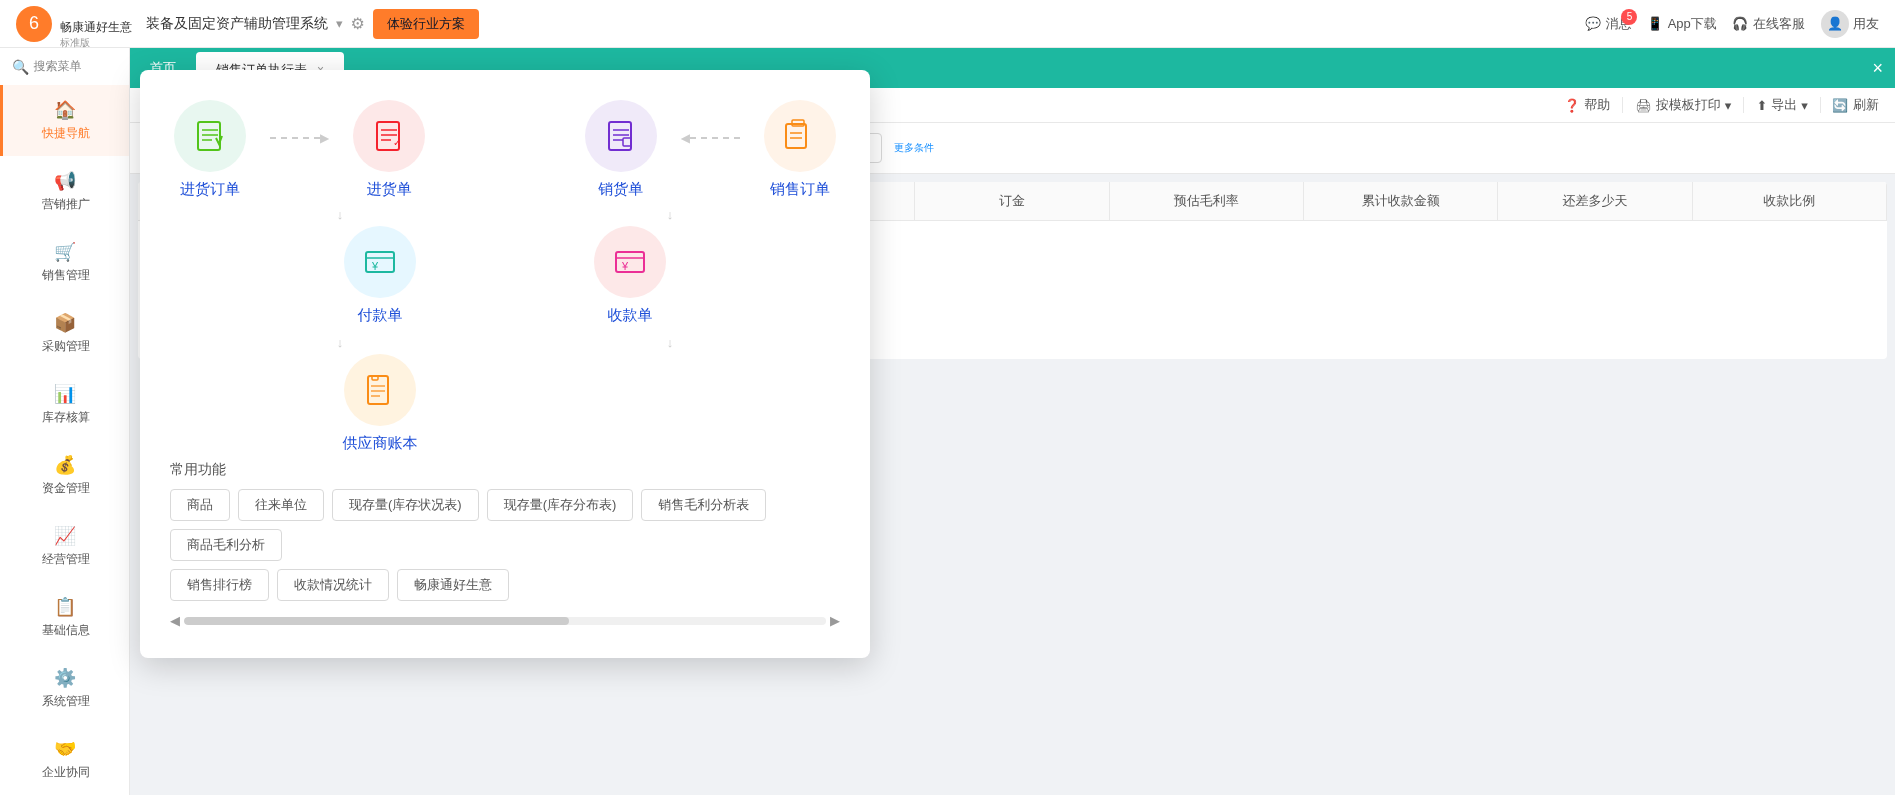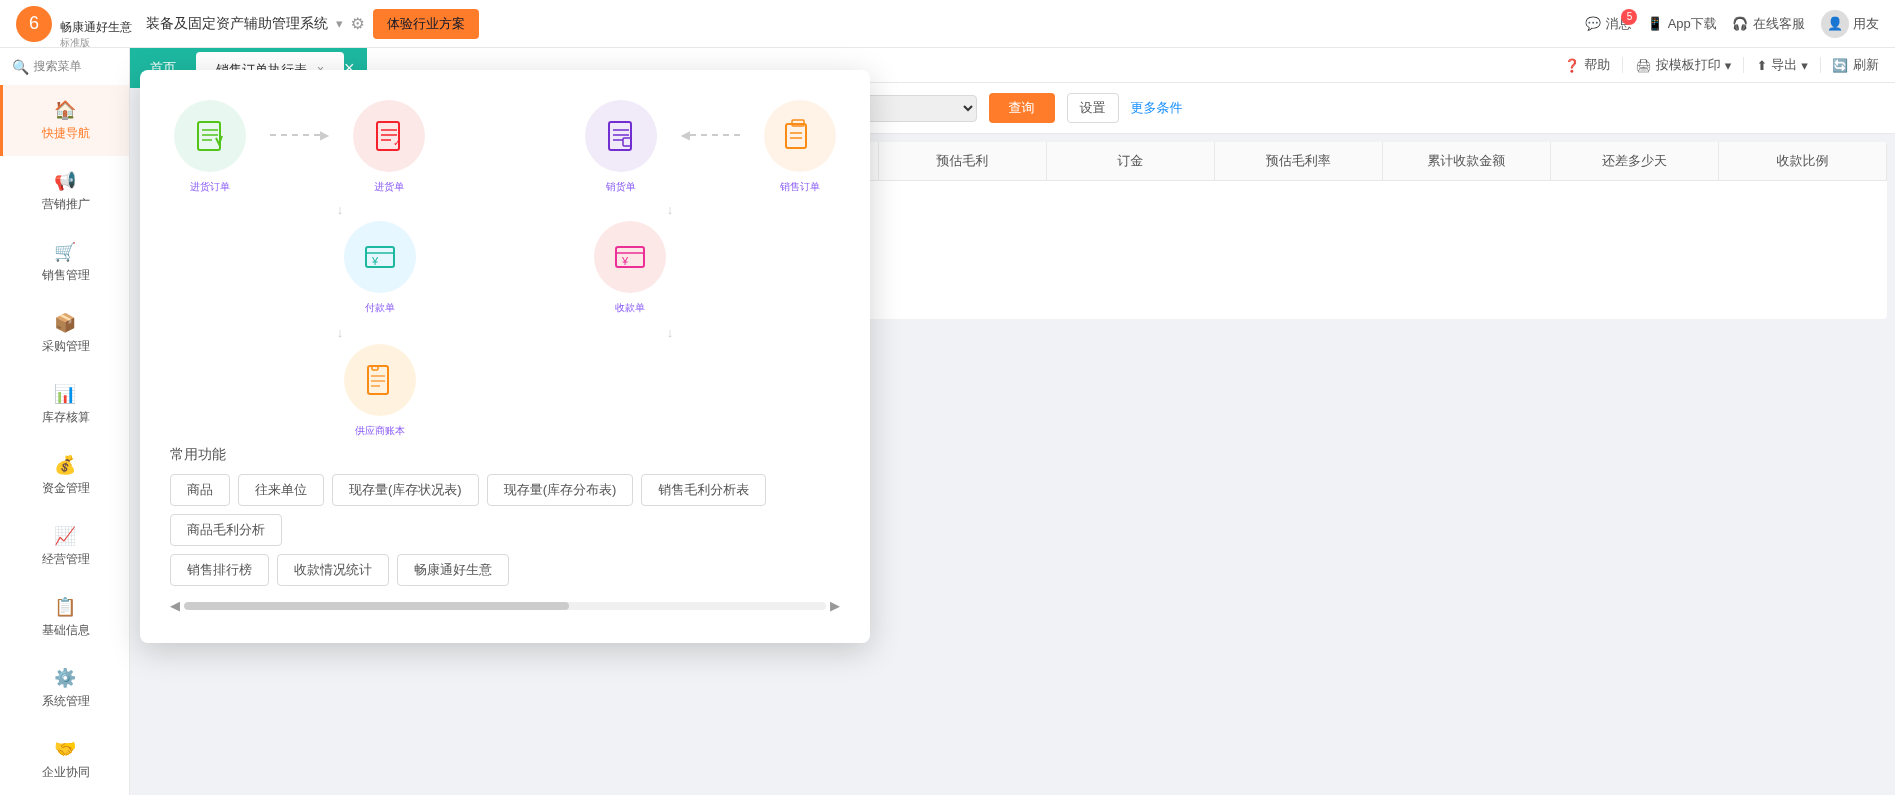--- a/index.html
+++ b/index.html
@@ -32,21 +32,21 @@
     
     
     .sidebar { width: 130px; background: #fff; border-right: 1px solid #e8e8e8; flex-shrink: 0; overflow-y: auto; }
     .sidebar-item { display: flex; flex-direction: column; align-items: center; padding: 14px 8px; cursor: pointer; color: #555; font-size: 12px; gap: 4px; border-left: 3px solid transparent; }
     .sidebar-item.active { background: #fff5f0; color: #ff7c2a; border-left-color: #ff7c2a; }
     .sidebar-item .icon { font-size: 18px; }
     .sidebar-search { display: flex; align-items: center; gap: 4px; padding: 10px 12px; color: #888; font-size: 12px; cursor: pointer; }
     .sidebar-search .icon { font-size: 14px; }
 
     
-    .content-area { flex: 1; display: flex; flex-direction: row; overflow: hidden; background: #f0f2f5; }
+    .content-area { flex: 1; display: flex; flex-direction: column; overflow: hidden; background: #f0f2f5; }
     
     
     .tab-bar { background: #1db8a0; display: flex; align-items: center; height: 40px; padding: 0; flex-shrink: 0; }
     .tab { padding: 0 20px; height: 40px; display: flex; align-items: center; cursor: pointer; color: rgba(255,255,255,0.85); font-size: 13px; gap: 6px; }
     .tab.home { background: transparent; color: white; }
     .tab.active { background: #fff; color: #333; border-radius: 4px 4px 0 0; margin-top: 4px; height: 36px; }
     .tab-close { cursor: pointer; color: #999; font-size: 12px; margin-left: 4px; }
     .tab-bar-right { margin-left: auto; padding-right: 12px; }
     .tab-bar-close { color: white; cursor: pointer; font-size: 18px; }
 
@@ -62,21 +62,21 @@
     .filter-bar { background: #fff; padding: 10px 16px; display: flex; align-items: center; gap: 12px; border-bottom: 1px solid #e8e8e8; }
     .filter-item { display: flex; align-items: center; gap: 6px; }
     .filter-label { color: #666; font-size: 13px; }
     .filter-input { border: 1px solid #d9d9d9; border-radius: 4px; padding: 4px 8px; font-size: 13px; color: #333; width: 160px; }
     .date-input { width: 130px; }
     .filter-separator { color: #ccc; }
     .calendar-icon { color: #aaa; cursor: pointer; }
     .status-select { border: 1px solid #d9d9d9; border-radius: 4px; padding: 4px 8px; font-size: 13px; color: #333; width: 200px; }
     .query-btn { background: #ff7c2a; color: white; border: none; padding: 6px 20px; border-radius: 4px; cursor: pointer; font-size: 13px; }
     .settings-btn { border: 1px solid #d9d9d9; background: #fff; color: #555; padding: 5px 12px; border-radius: 4px; cursor: pointer; font-size: 13px; }
-    .more-conditions { color: #1890ff; cursor: pointer; font-size: 13px; }
+    .more-conditions { color: #1890ff; cursor: pointer; font-size: 10px; }
     
     
     .table-container { background: #fff; margin: 8px; border-radius: 4px; overflow: hidden; }
     .table-header { display: flex; background: #fafafa; border-bottom: 1px solid #e8e8e8; }
     .th { padding: 10px 12px; font-size: 13px; color: #555; flex: 1; text-align: center; border-right: 1px solid #e8e8e8; white-space: nowrap; }
     .no-data { text-align: left; color: #999; padding: 60px; font-size: 14px; }
     
     
     .overlay { position: fixed; top: 0; left: 0; right: 0; bottom: 0; z-index: 100; display: flex; align-items: flex-start; justify-content: flex-start; }
     .modal { position: absolute; top: 70px; left: 140px; width: 730px; background: #fff; border-radius: 8px; box-shadow: 0 8px 32px rgba(0,0,0,0.18); z-index: 101; padding: 30px; }
@@ -87,21 +87,21 @@
     .flow-node { display: flex; flex-direction: column; align-items: center; gap: 8px; min-width: 80px; }
     .flow-circle { width: 72px; height: 72px; border-radius: 50%; display: flex; align-items: center; justify-content: center; font-size: 28px; }
     .flow-circle.green { background: #e8f7f0; color: #52c41a; }
     .flow-circle.red { background: #fde8e8; color: #f5222d; }
     .flow-circle.purple { background: #f0eaf9; color: #722ed1; }
     .flow-circle.orange { background: #fff3e8; color: #fa8c16; }
     .flow-circle.teal { background: #e6f7ff; color: #1db8a0; }
     .flow-circle.pink-red { background: #fde8e8; color: #eb2f96; }
     .flow-circle.light-orange { background: #fff3e0; color: #fa8c16; }
     .flow-circle.light-blue { background: #e6f7ff; color: #1890ff; }
-    .flow-label { font-size: 10px; color: #8b5cf6; text-align: left; }
+    .flow-label { font-size: 15px; color: #1d4ed8; text-align: left; }
     
     
     .common-functions { margin-top: 0; }
     .common-title { font-size: 14px; color: #555; margin-bottom: 10px; }
     .function-buttons { display: flex; flex-wrap: wrap; gap: 8px; }
     .func-btn { border: 1px solid #d9d9d9; background: #fff; color: #555; padding: 6px 16px; border-radius: 4px; cursor: pointer; font-size: 13px; white-space: nowrap; }
     
     
     .bottom-scrollbar { margin-top: 12px; display: flex; align-items: center; gap: 4px; }
     .scrollbar-track { flex: 1; height: 8px; background: #f0f0f0; border-radius: 4px; overflow: hidden; }

